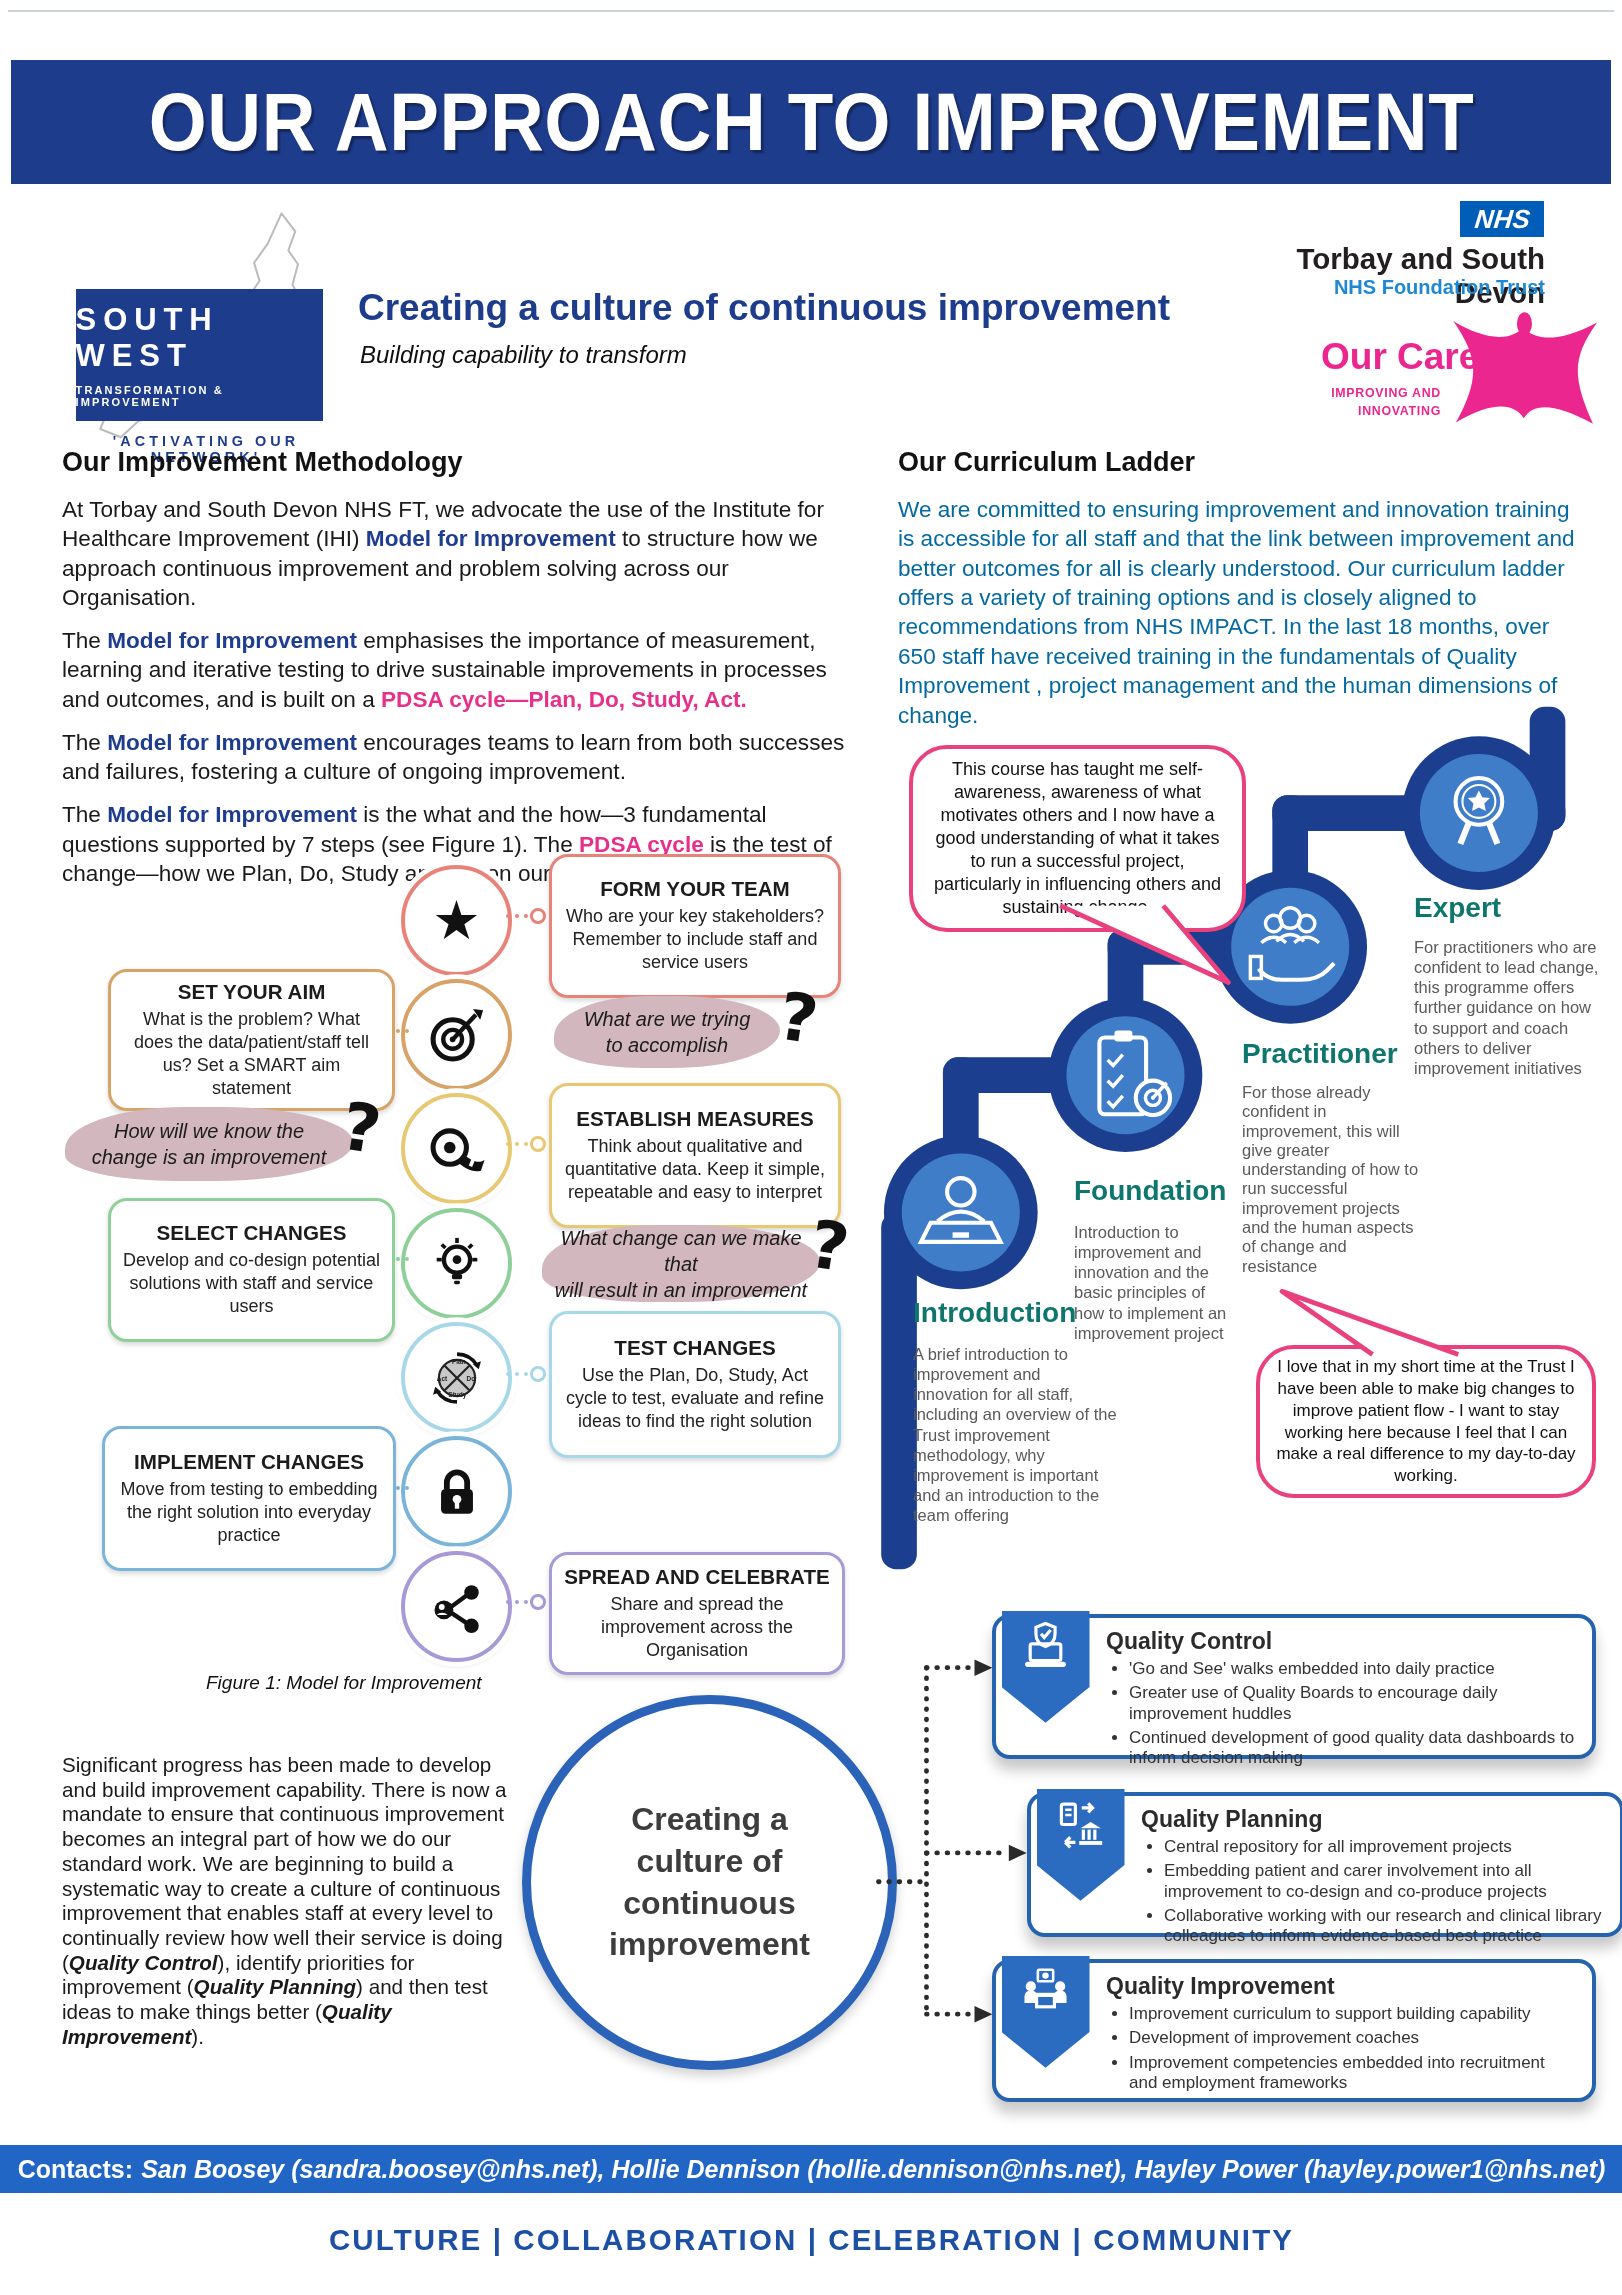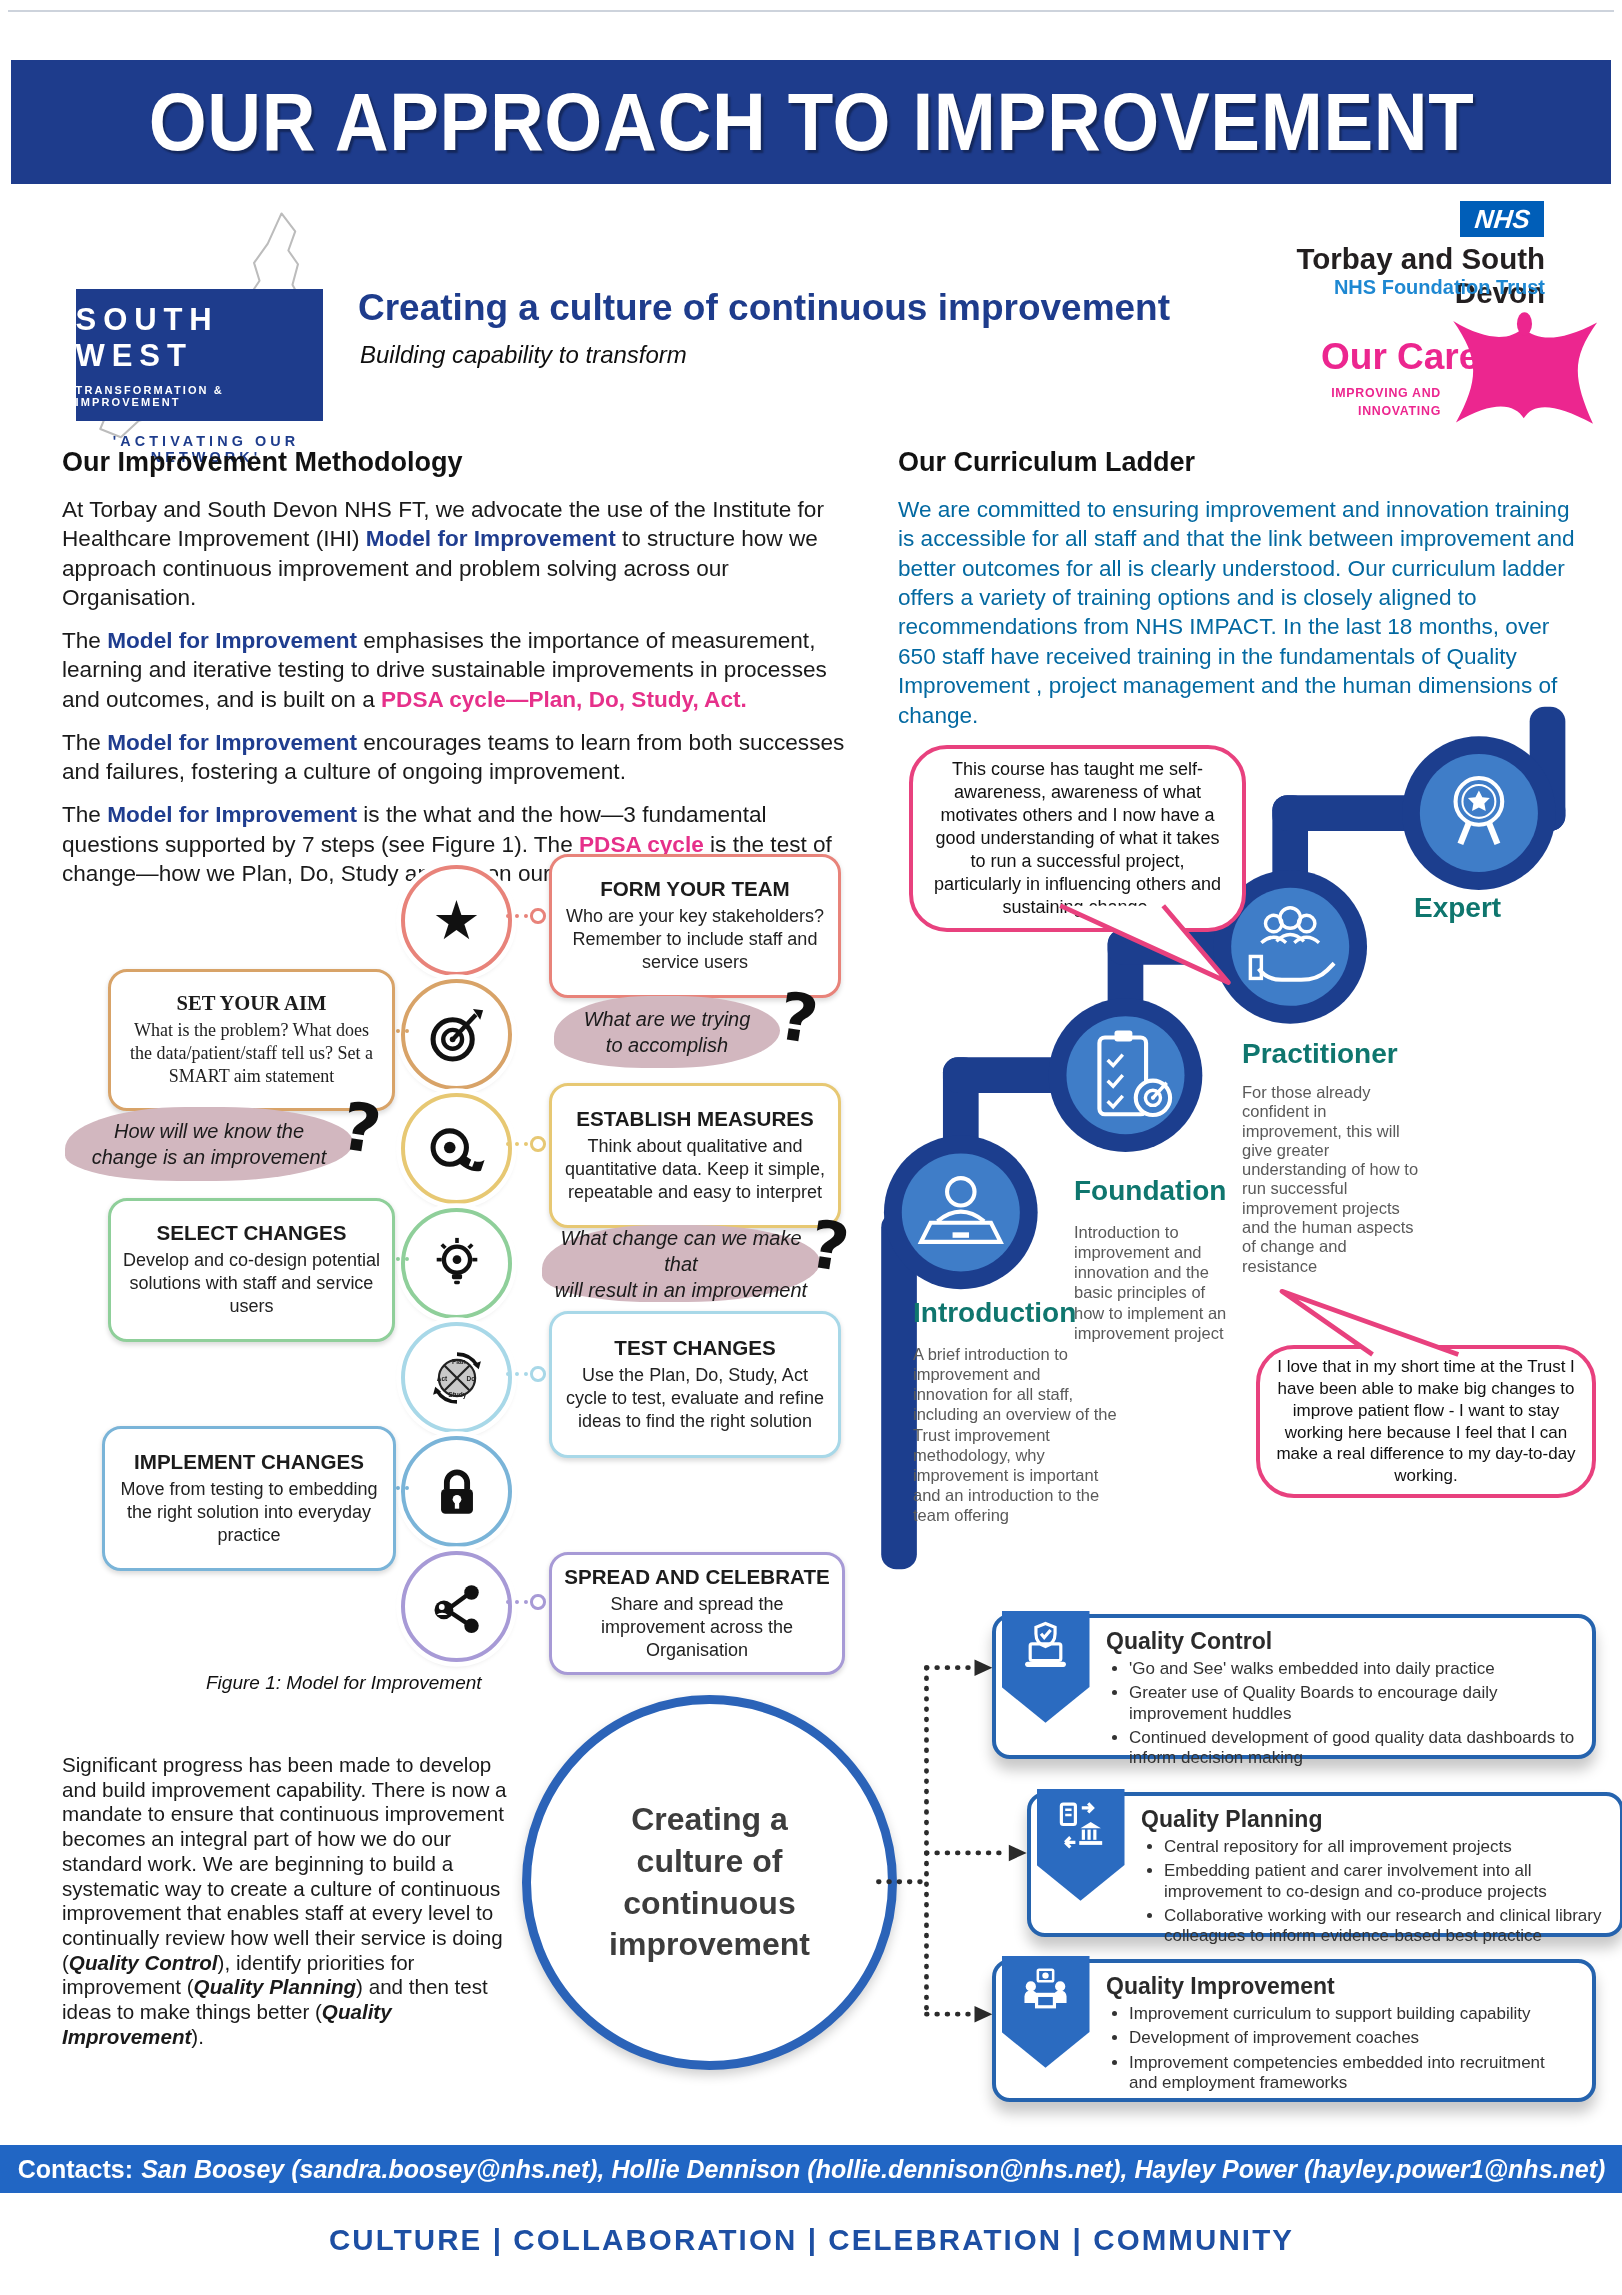--- a/index.html
+++ b/index.html
@@ -185,20 +185,21 @@
   <div class="abs lvl-name" style="left:913px;top:1297px;">Introduction</div>
   <div class="abs lvl-desc" style="left:913px;top:1344px;width:206px;">A brief introduction to improvement and innovation for all staff, including an overview of the Trust improvement methodology, why improvement is important and an introduction to the team offering</div>
 
   <div class="abs lvl-name" style="left:1074px;top:1175px;">Foundation</div>
   <div class="abs lvl-desc" style="left:1074px;top:1222px;width:163px;">Introduction to improvement and innovation and the basic principles of how to implement an improvement project</div>
 
   <div class="abs lvl-name" style="left:1242px;top:1038px;">Practitioner</div>
   <div class="abs lvl-desc" style="left:1242px;top:1083px;width:184px;line-height:1.17;">For those already confident in improvement, this will give greater understanding of how to run successful improvement projects and the human aspects of change and resistance</div>
 
   <div class="abs lvl-name" style="left:1414px;top:892px;">Expert</div>
+  <div class="abs lvl-desc" style="left:1414px;top:937px;width:194px;">For practitioners who are confident to lead change, this programme offers further guidance on how to support and coach others to deliver improvement initiatives</div>
 
   <div class="abs testimonial" style="left:909px;top:745px;width:299px;height:168px;">
     <span>This course has taught me self-awareness, awareness of what motivates others and I now have a good understanding of what it takes to run a successful project, particularly in influencing others and sustaining change.</span>
   </div>
   <div class="abs testimonial" style="left:1256px;top:1345px;width:302px;height:134px;font-size:17px;">
     <span>I love that in my short time at the Trust I have been able to make big changes to improve patient flow - I want to stay working here because I feel that I can make a real difference to my day-to-day working.</span>
   </div>
 
   <svg class="abs" style="left:851px;top:686px;pointer-events:none;" width="772" height="906" viewBox="0 0 1125 1320">
     <path d="M305,320 L550,432 L455,320" fill="#ffffff" stroke="#e8417e" stroke-width="7" stroke-linejoin="round"></path>
@@ -309,21 +310,21 @@
     </div>
   <div class="abs conn" style="left:506px;top:1594px;color:#a79ad6;">
       <i class="dots"></i>
       <i class="ring"></i>
     </div>
 
   <div class="abs step-box" style="left:549px;top:854px;width:264px;height:124px;border-color:#e8837a;">
     <div class="step-title">FORM YOUR TEAM</div>
     <div class="step-text">Who are your key stakeholders? Remember to include staff and service users</div>
   </div>
-  <div class="abs step-box" style="left:108px;top:969px;width:259px;height:122px;border-color:#d8a368;font-family:Liberation Serif, serif;">
+  <div class="abs step-box" style="left:108px;top:969px;width:259px;height:122px;border-color:#d8a368;">
     <div class="step-title">SET YOUR AIM</div>
     <div class="step-text">What is the problem? What does the data/patient/staff tell us? Set a SMART aim statement</div>
   </div>
   <div class="abs step-box" style="left:549px;top:1083px;width:264px;height:125px;border-color:#e7c873;">
     <div class="step-title">ESTABLISH MEASURES</div>
     <div class="step-text">Think about qualitative and quantitative data. Keep it simple, repeatable and easy to interpret</div>
   </div>
   <div class="abs step-box" style="left:108px;top:1198px;width:259px;height:124px;border-color:#8fcf9a;">
     <div class="step-title">SELECT CHANGES</div>
     <div class="step-text">Develop and co-design potential solutions with staff and service users</div>

